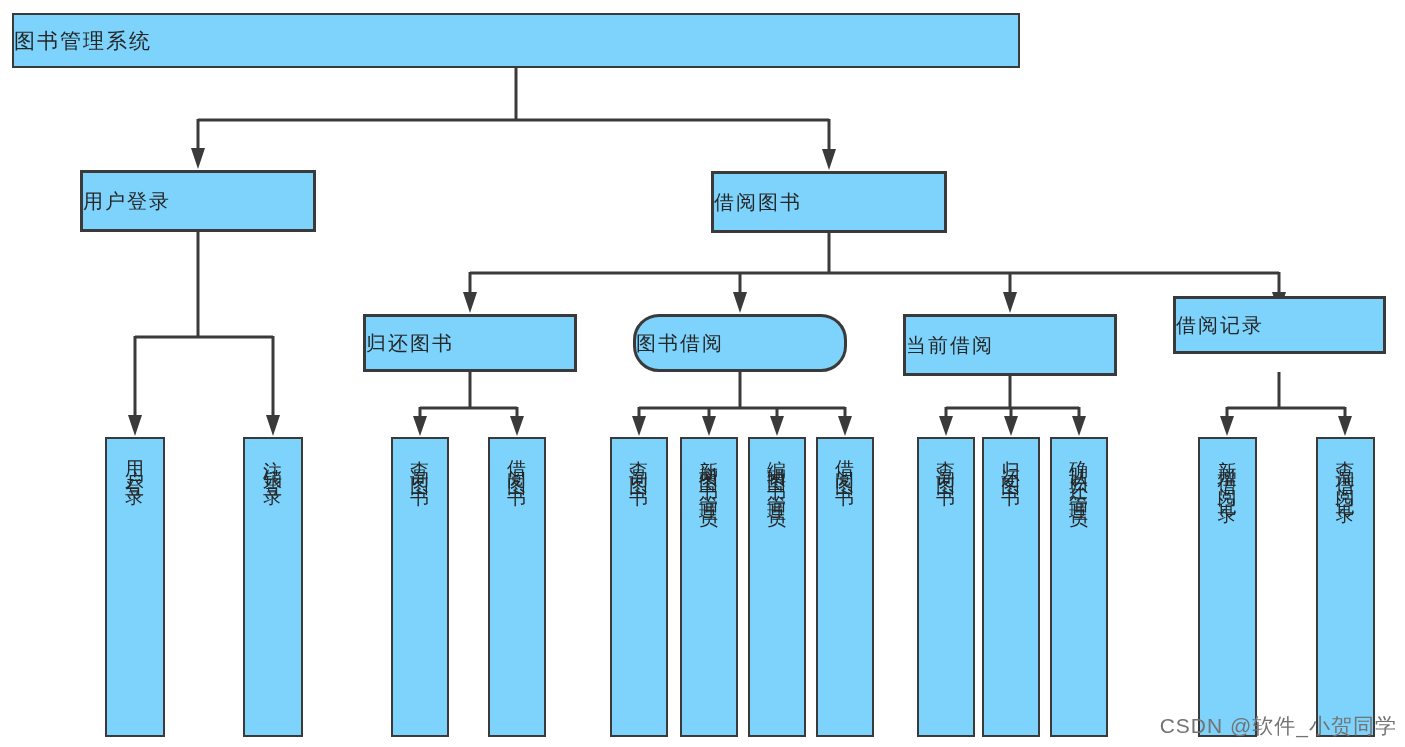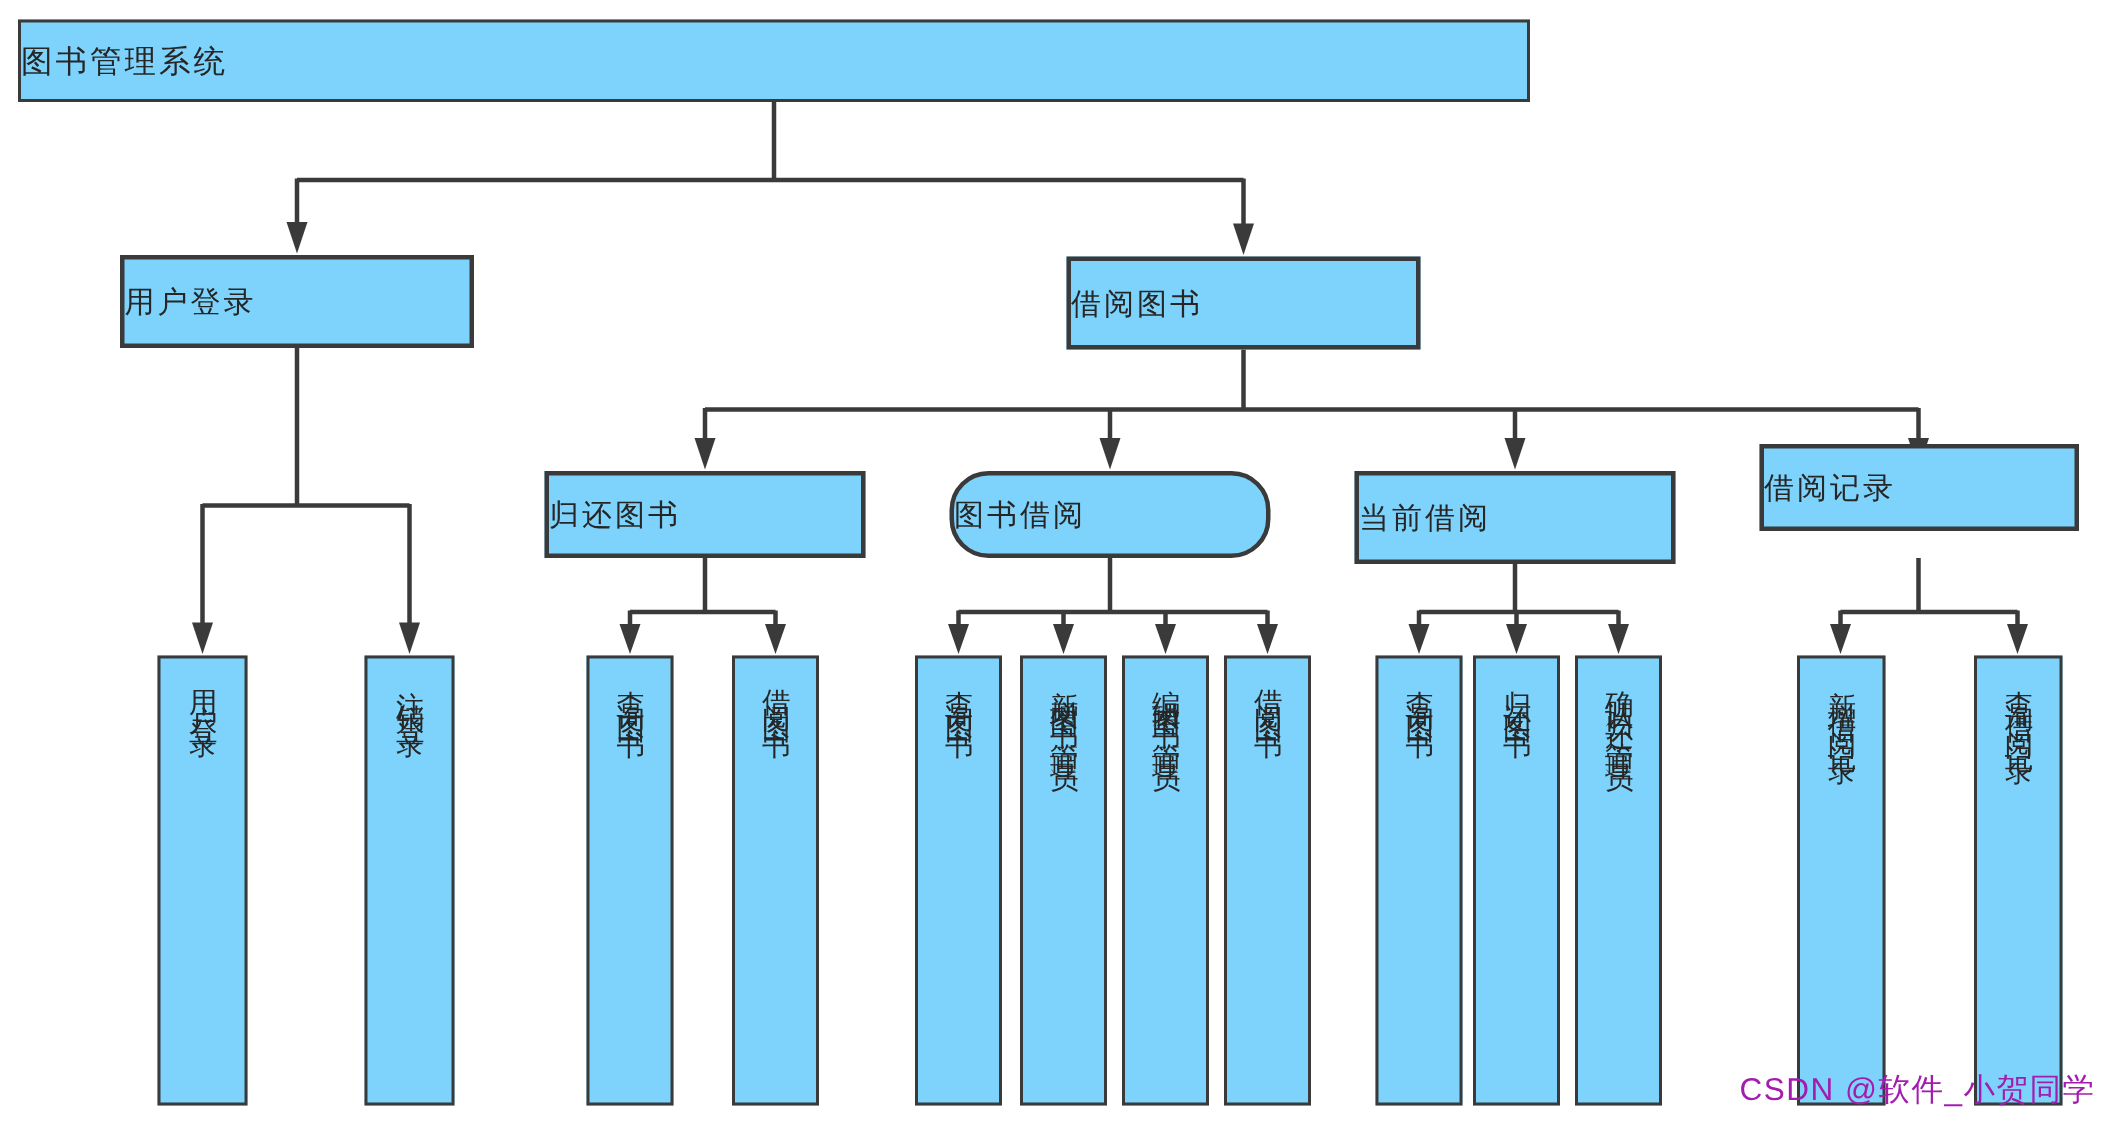--- a/index.html
+++ b/index.html
@@ -53,21 +53,21 @@
   .vbox.long {
     letter-spacing: 7px;
   }
   #watermark {
     position: absolute;
     right: 8px;
     top: 712px;
     z-index: 3;
     font-size: 21px;
     letter-spacing: 1px;
-    color: #a21caf;
+    color: #737373;
     white-space: nowrap;
   }
 </style>
 </head>
 <body>
 
 <div id="canvas">
 
   <svg id="connectors" width="1405" height="747" viewBox="0 0 1405 747" stroke="#3a3a3a" stroke-width="3" fill="#3a3a3a">
 

